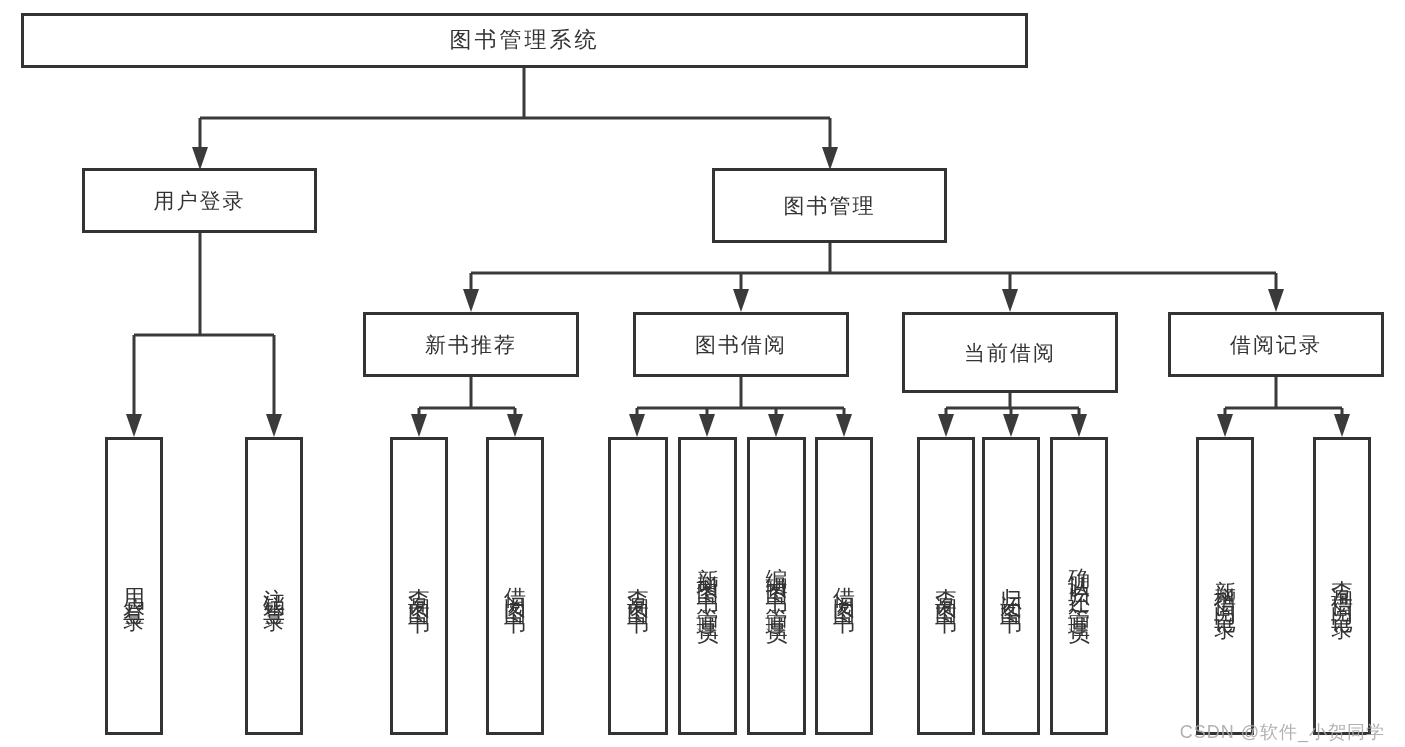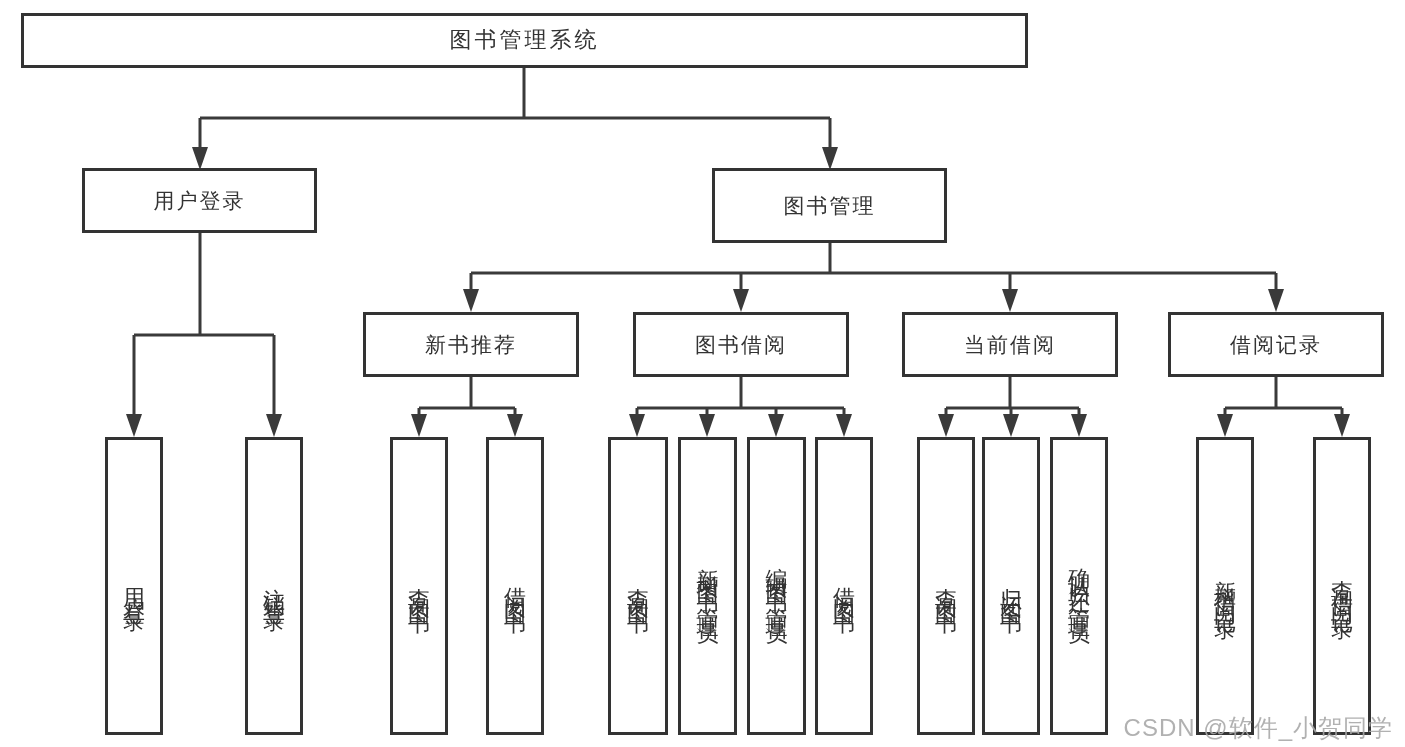--- a/index.html
+++ b/index.html
@@ -52,23 +52,23 @@
   .vtext {
     writing-mode: vertical-rl;
     text-orientation: mixed;
     font-size: 22px;
     letter-spacing: 8px;
     line-height: 1;
     white-space: nowrap;
   }
   .watermark {
     position: absolute;
-    right: 12px;
+    right: 20px;
     bottom: 3px;
-    font-size: 24px;
+    font-size: 18px;
     letter-spacing: 1px;
     color: rgba(168, 168, 168, 0.9);
     z-index: 5;
   }
 </style>
 </head>
 <body>
 
 <div class="stage">
 
@@ -116,21 +116,21 @@
     </g>
   </svg>
 
   <div class="node hbox title-box" style="left:21px; top:13px; width:1007px; height:55px;">图书管理系统</div>
 
   <div class="node hbox" style="left:82px; top:168px; width:235px; height:65px;">用户登录</div>
   <div class="node hbox" style="left:712px; top:168px; width:235px; height:75px;">图书管理</div>
 
   <div class="node hbox" style="left:633px; top:312px; width:216px; height:65px;">图书借阅</div>
   <div class="node hbox" style="left:363px; top:312px; width:216px; height:65px;">新书推荐</div>
-  <div class="node hbox" style="left:902px; top:312px; width:216px; height:65px;">当前借阅</div>
+  <div class="node hbox" style="left:902px; top:312px; width:216px; height:81px;">当前借阅</div>
   <div class="node hbox" style="left:1168px; top:312px; width:216px; height:65px;">借阅记录</div>
 
   <div class="node vbox" style="left:105px;">
     <span class="vtext">用户登录</span>
   </div>
   <div class="node vbox" style="left:245px;">
     <span class="vtext">注销登录</span>
   </div>
 
   <div class="node vbox" style="left:390px;">

